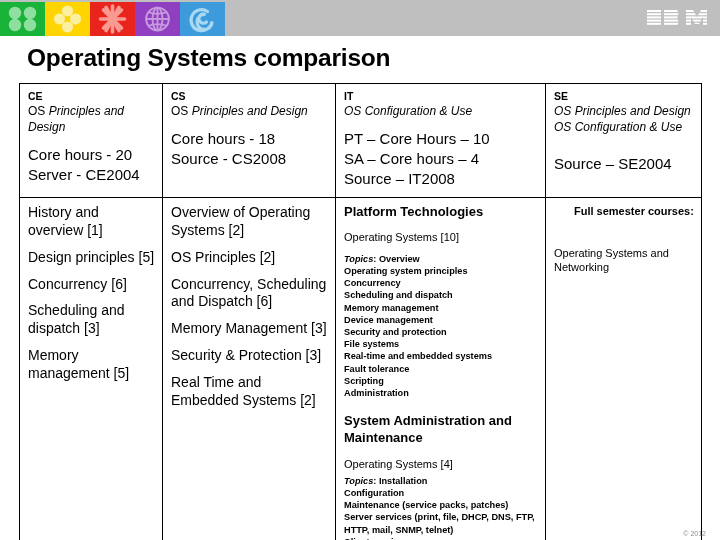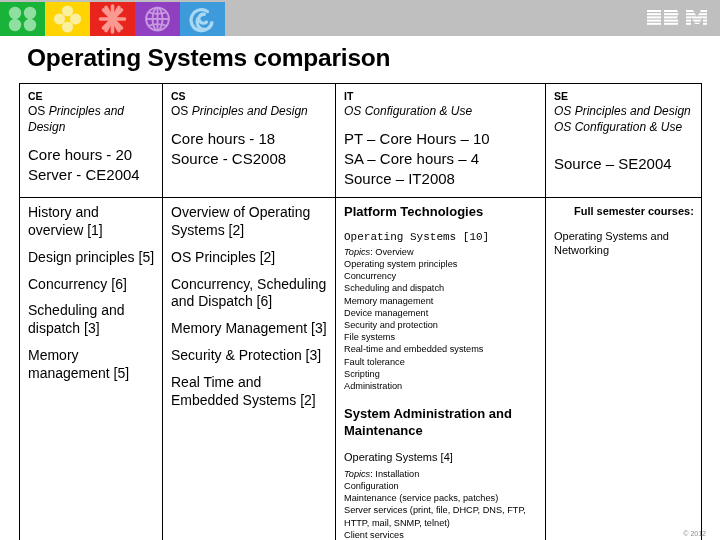--- a/index.html
+++ b/index.html
@@ -108,40 +108,39 @@
 
   .sec-head {
     font-size: 13px;
     font-weight: bold;
     line-height: 1.28;
     margin-bottom: 10px;
   }
   .sec-sub {
     font-size: 11px;
     line-height: 1.28;
-    margin-bottom: 1px;
-    font-family: Liberation Mono, monospace;
+    margin-bottom: 8px;
   }
   .sec-sub-tight {
     font-size: 11px;
     line-height: 1.28;
     margin-bottom: 4px;
   }
   .topics-list {
     font-size: 9.2px;
     line-height: 1.33;
   }
-  .topics-list .topic-line { white-space: normal; }
+  .topics-list .topic-line { white-space: normal; font-weight: bold; }
   .topics-label { font-style: italic; }
   .block-gap { height: 14px; }
   .se-head {
     font-size: 11px;
     font-weight: bold;
     line-height: 1.3;
-    margin-bottom: 11px;
+    margin-bottom: 28px;
     padding-left: 20px;
   }
   .se-text {
     font-size: 11px;
     line-height: 1.3;
   }
 
   
   .copyright {
     position: absolute;

